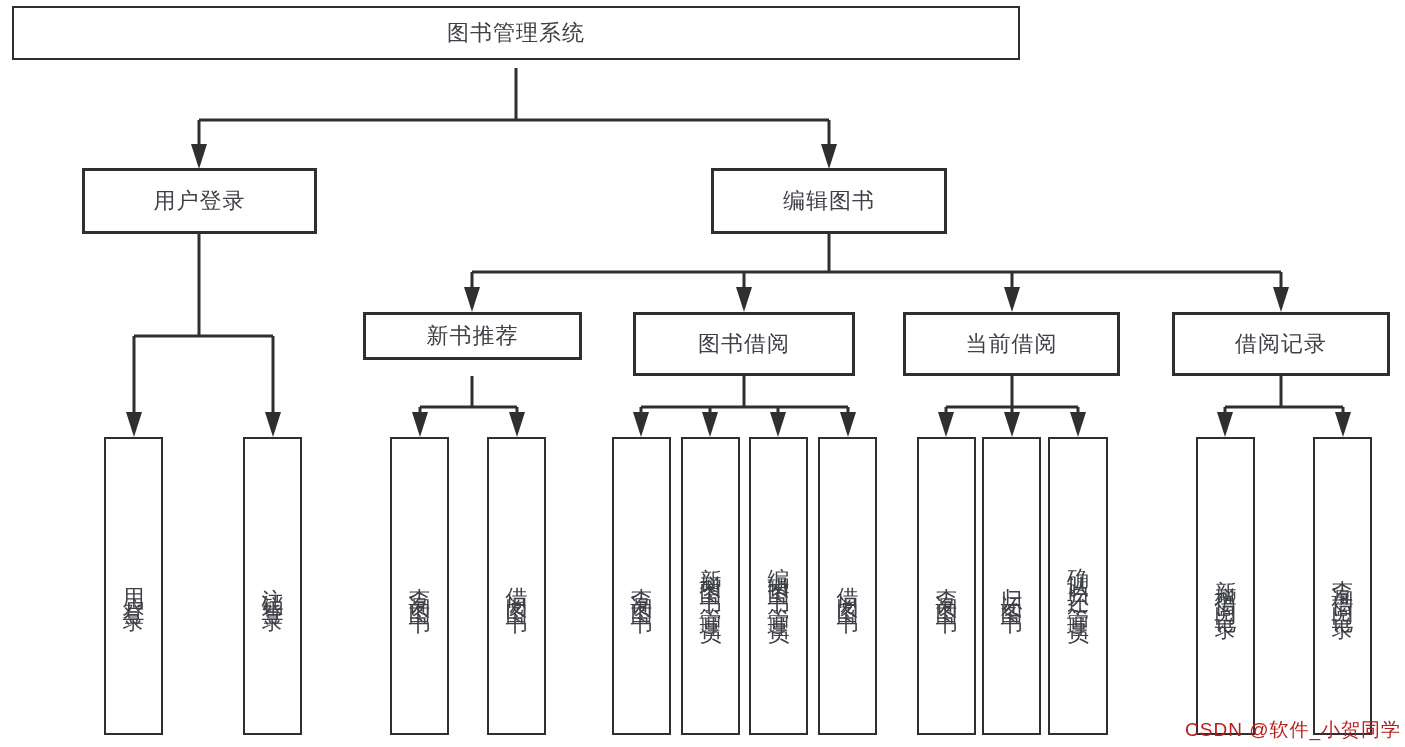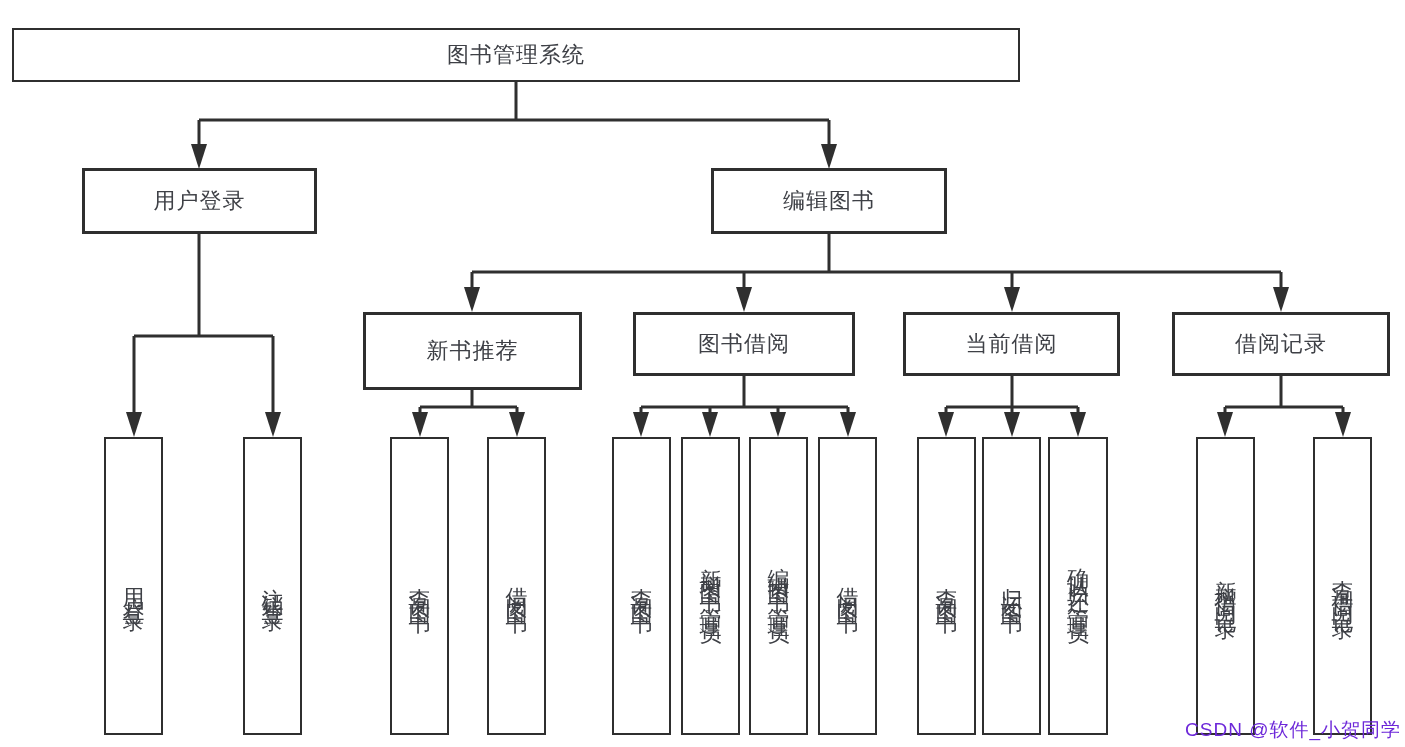--- a/index.html
+++ b/index.html
@@ -37,21 +37,21 @@
     font-size:22px;
     line-height:1;
     letter-spacing:8px;
   }
   #watermark{
     position:absolute;
     top:717px;right:4px;
     z-index:2;
     font-size:19px;
     letter-spacing:1px;
-    color:#6d28d9;
+    color:#b91c1c;
     white-space:nowrap;
   }
 </style>
 </head>
 <body>
 
 <div id="stage">
 
   <svg id="connectors" viewBox="0 0 1405 747" xmlns="http://www.w3.org/2000/svg">
     <g>
@@ -89,26 +89,26 @@
       <path class="arrow" d="M1012 437 L1004 412 L1020 412 Z"></path>
       <path class="arrow" d="M1078 437 L1070 412 L1086 412 Z"></path>
     </g>
     <g>
       <path class="line" d="M1281 376 V407 M1225 407 H1343 M1225 407 V414 M1343 407 V414"></path>
       <path class="arrow" d="M1225 437 L1217 412 L1233 412 Z"></path>
       <path class="arrow" d="M1343 437 L1335 412 L1351 412 Z"></path>
     </g>
   </svg>
 
-  <div class="box root" style="left:12px;top:28px;width:1008px;height:54px">图书管理系统</div>
+  <div class="box root" style="left:12px;top:6px;width:1008px;height:54px">图书管理系统</div>
 
   <div class="box" style="left:82px;top:168px;width:235px;height:66px">用户登录</div>
   <div class="box" style="left:711px;top:168px;width:236px;height:66px">编辑图书</div>
 
-  <div class="box" style="left:363px;top:312px;width:219px;height:78px">新书推荐</div>
+  <div class="box" style="left:363px;top:312px;width:219px;height:48px">新书推荐</div>
   <div class="box" style="left:903px;top:312px;width:217px;height:64px">当前借阅</div>
   <div class="box" style="left:633px;top:312px;width:222px;height:64px">图书借阅</div>
   <div class="box" style="left:1172px;top:312px;width:218px;height:64px">借阅记录</div>
 
   <div class="box leaf" style="left:104px">
     <span class="vtext">用户登录</span>
   </div>
   <div class="box leaf" style="left:243px">
     <span class="vtext">注销登录</span>
   </div>

